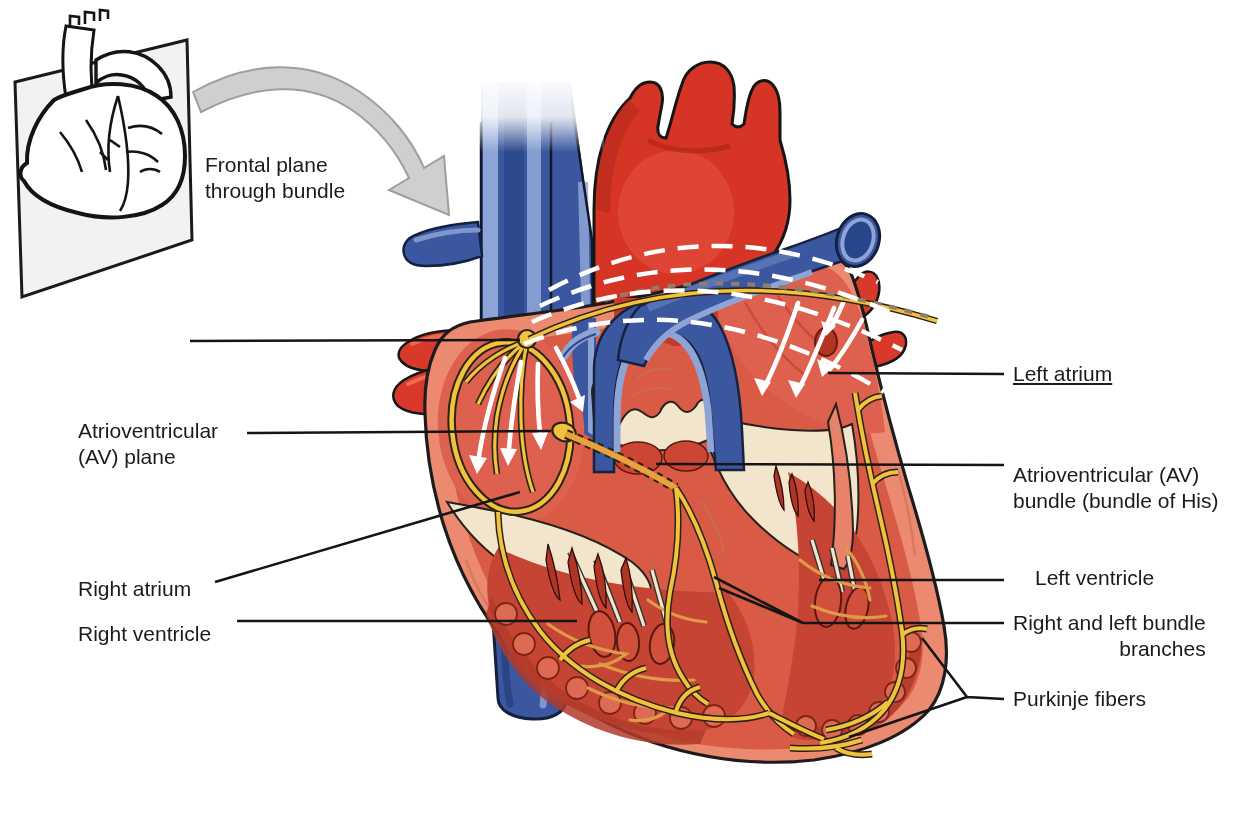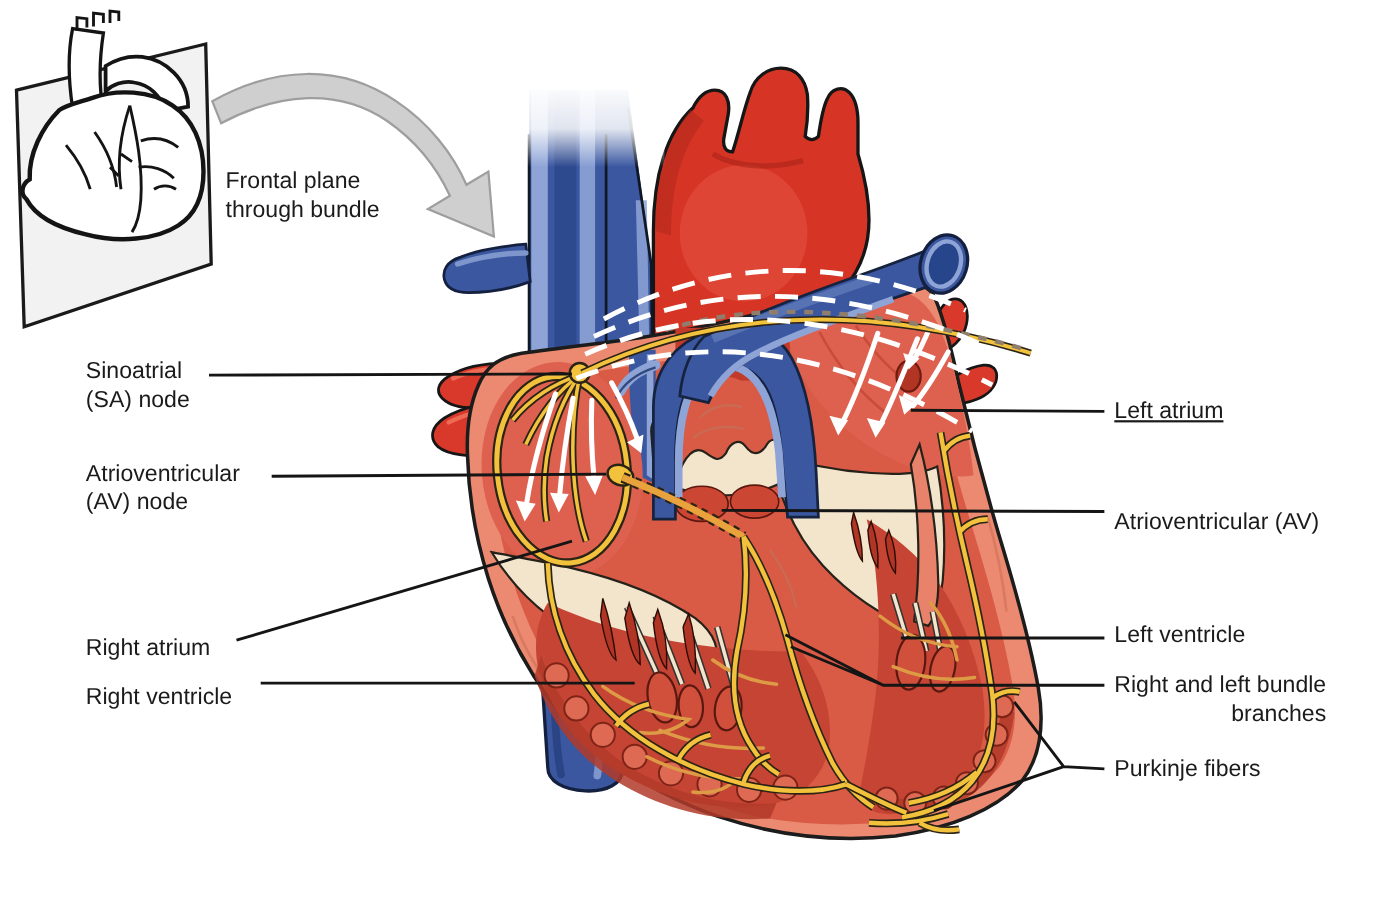--- a/index.html
+++ b/index.html
@@ -362,47 +362,44 @@
     </g>
     <path d="M 193 92 C 250 60 310 58 360 92 C 390 112 412 140 424 168 L 444 156 L 449 215 L 389 190 L 409 178 C 397 152 378 128 352 110 C 308 80 254 84 201 112 Z" fill="#CFCFCF" stroke="#9E9E9E" stroke-width="2"></path>
   </g>
 </svg>
 
 <div class="lbl" style="left:205px;top:152px;">
   <span>Frontal plane</span>
   <span>through bundle</span>
 </div>
 
-<div class="lbl" style="left:78px;top:325px;">
-  <span>Sinoatrial</span>
-  <span>(SA) node</span>
-</div>
 
 <div class="lbl" style="left:78px;top:418px;">
   <span>Atrioventricular</span>
-  <span>(AV) node</span>
+  <span>(AV) plane</span>
 </div>
 
 <div class="lbl" style="left:78px;top:564px;margin-top:12px;">
   <span>Right atrium</span>
 </div>
 
 <div class="lbl" style="left:78px;top:609px;margin-top:12px;">
   <span>Right ventricle</span>
 </div>
 
 <div class="lbl" style="left:1013px;top:361px;text-decoration:underline;">
   <span>Left atrium</span>
 </div>
 
 <div class="lbl" style="left:1013px;top:462px;">
   <span>Atrioventricular (AV)</span>
-</div>
-
-<div class="lbl" style="left:1013px;top:565px;">
+  <span>bundle (bundle of His)</span>
+</div>
+
+<div class="lbl" style="left:1035px;top:565px;">
   <span>Left ventricle</span>
 </div>
 
 <div class="lbl" style="left:1013px;top:610px;text-align:right;">
   <span>Right and left bundle</span>
   <span>branches</span>
 </div>
 
 <div class="lbl" style="left:1013px;top:686px;">
   <span>Purkinje fibers</span>

